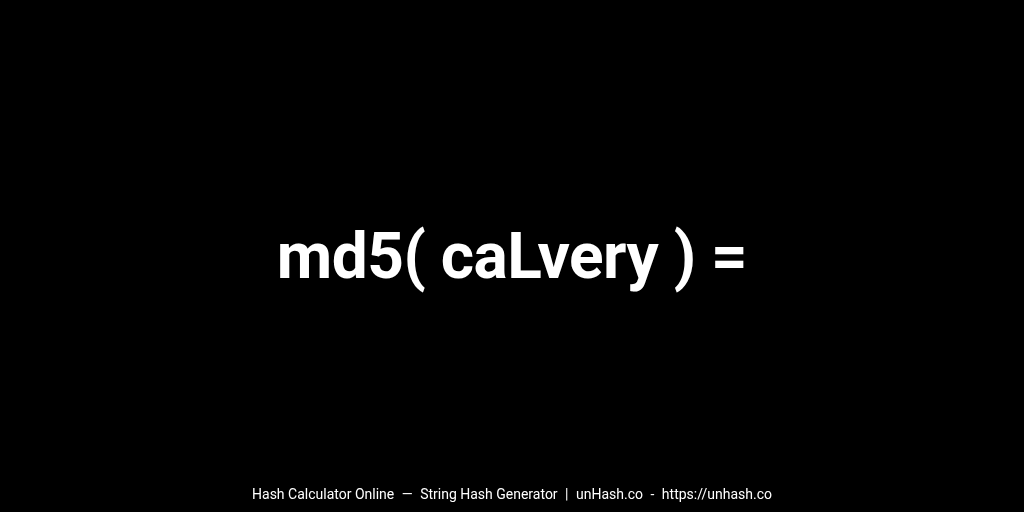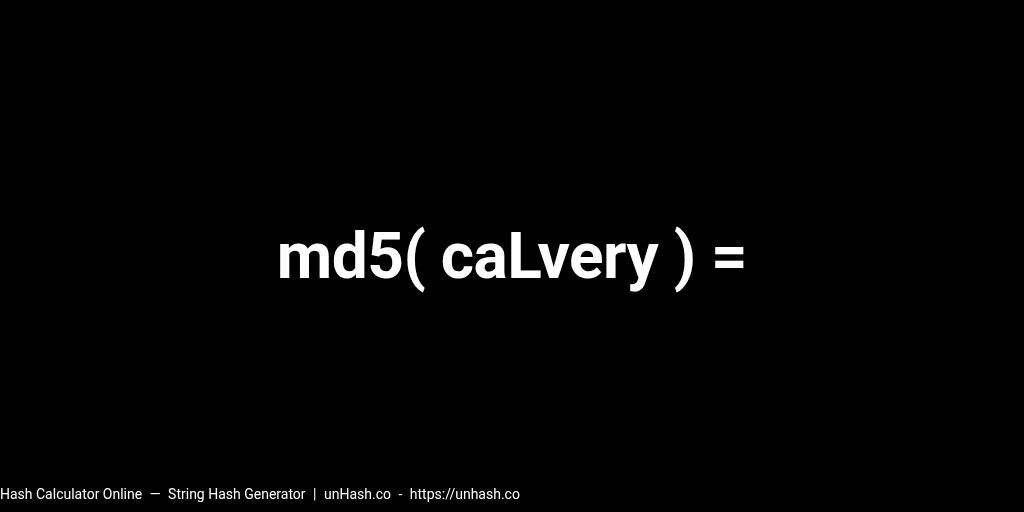--- a/index.html
+++ b/index.html
@@ -41,20 +41,21 @@
       font-weight: 400;
       font-family: "Courier New", Courier, monospace;
       letter-spacing: 0.5px;
       text-align: center;
     }
     .footer {
       position: absolute;
       bottom: 10px;
       left: 0;
       right: 0;
+      text-align: center;
       color: #ffffff;
       font-size: 14px;
       font-weight: 400;
     }
     .footer-sep {
       margin: 0 4px;
     }
   </style>
 </head>
 <body>

